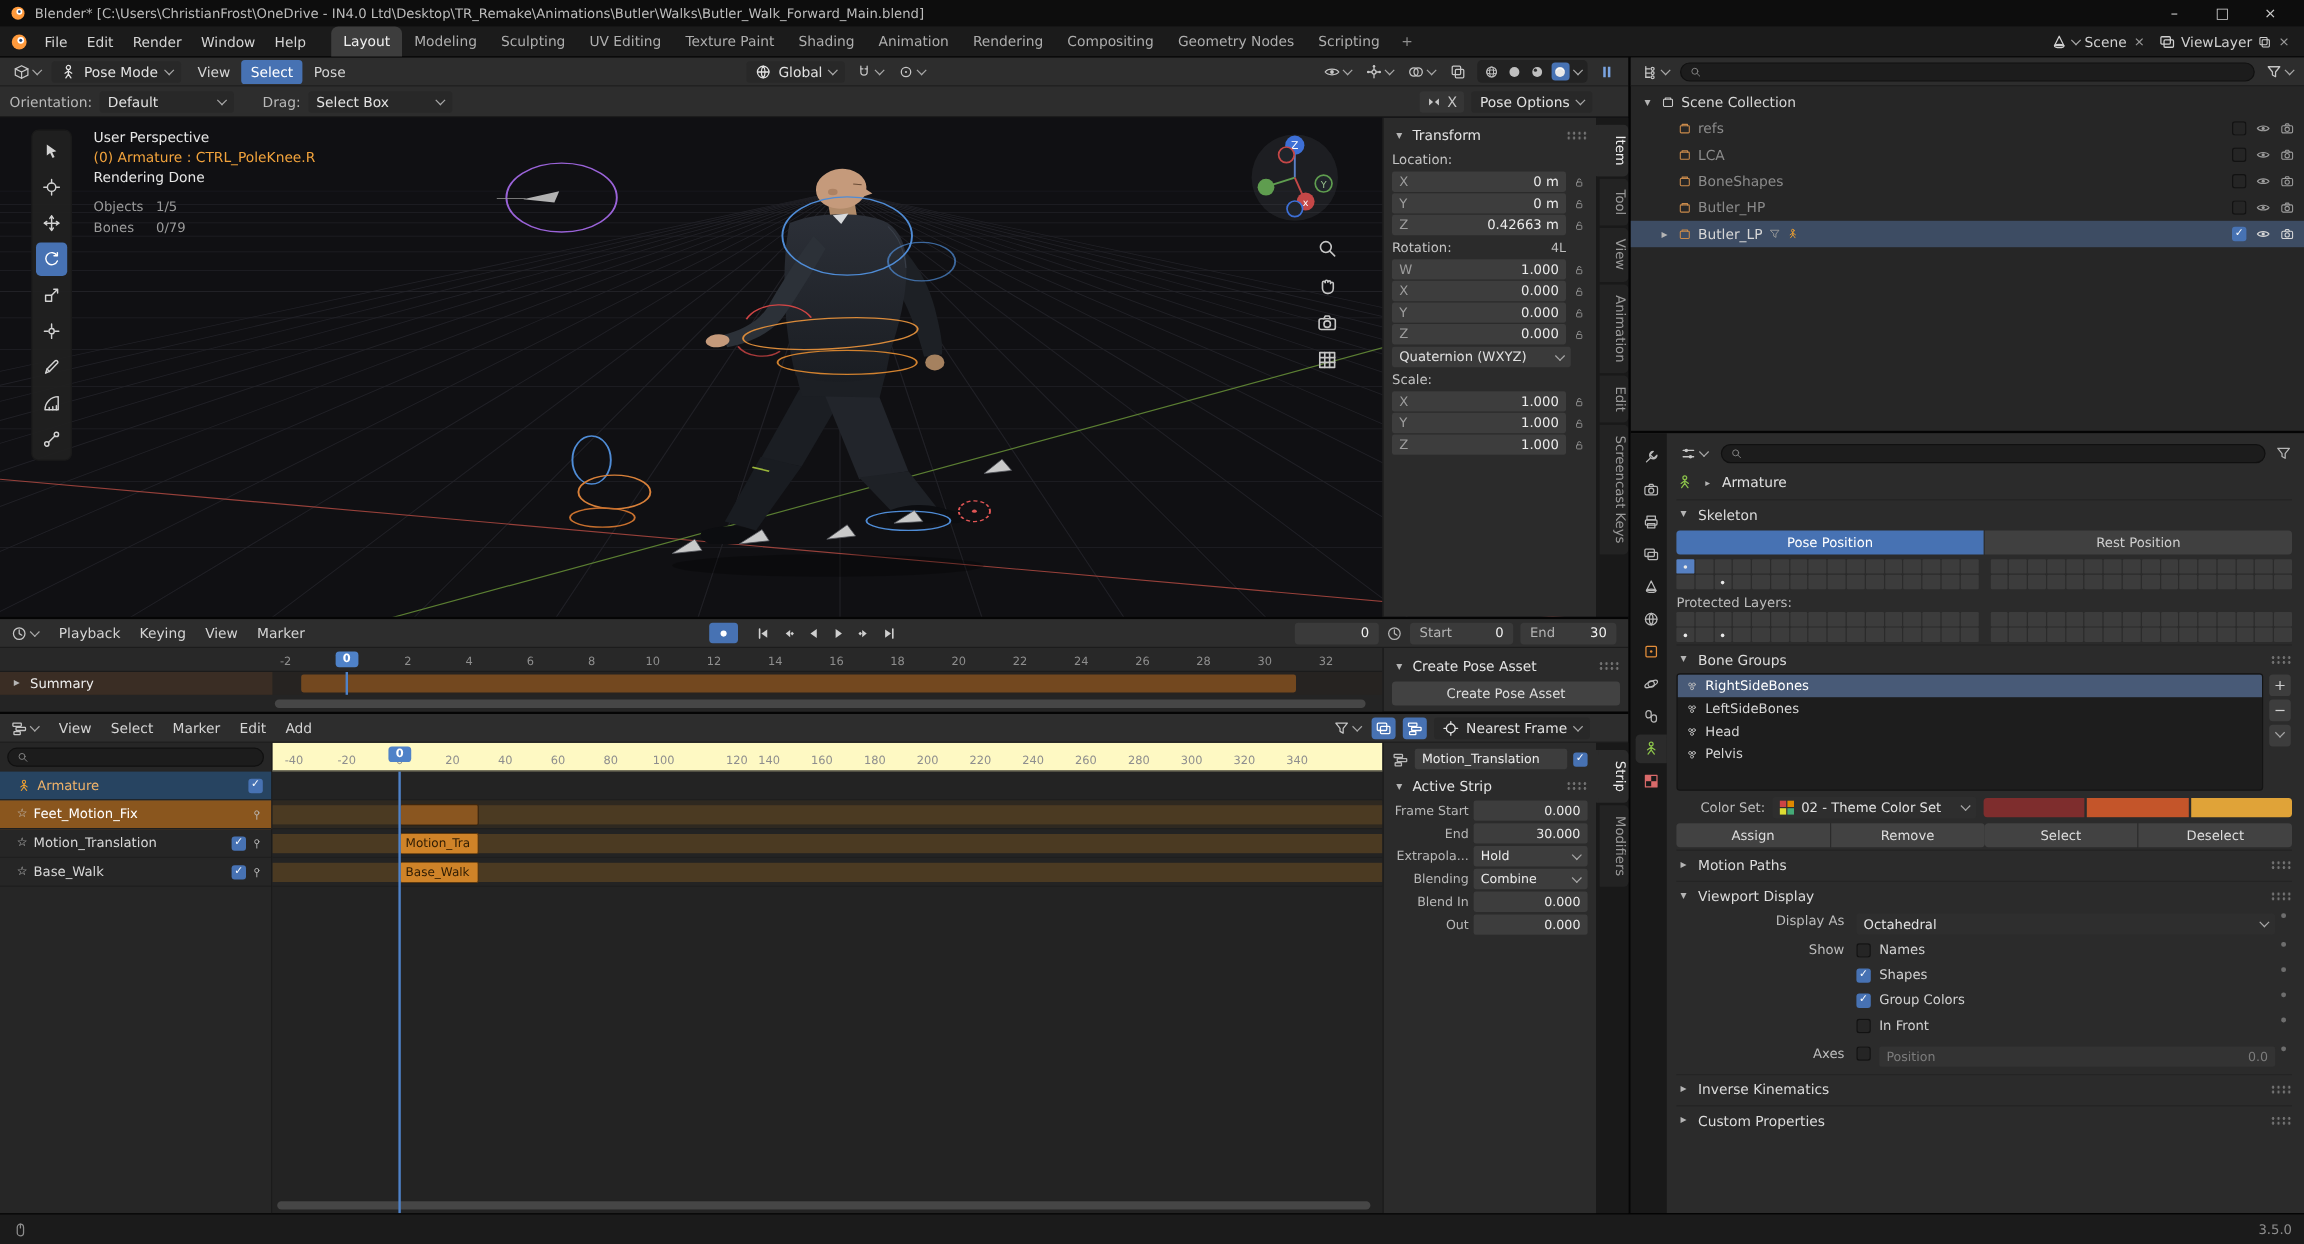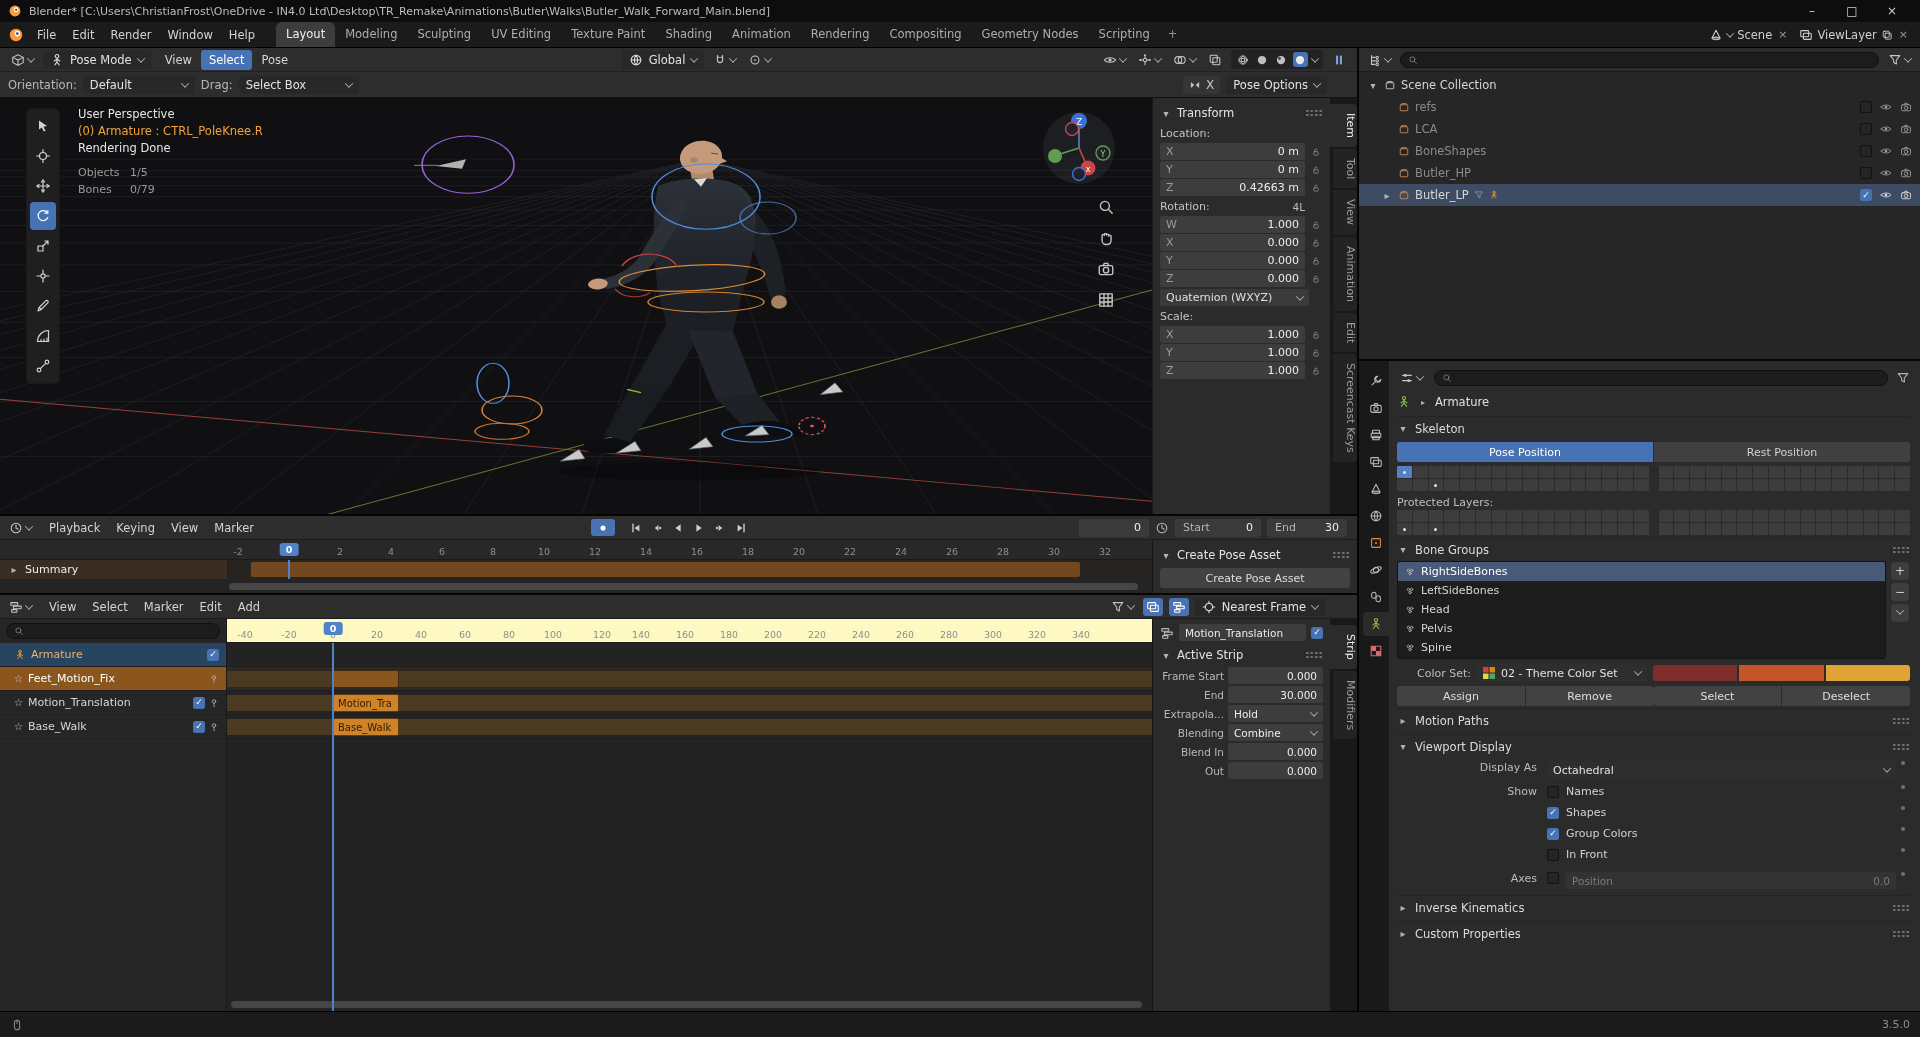--- a/index.html
+++ b/index.html
@@ -397,21 +397,21 @@
             </span>
           </span>
       </div>
 
       <div class="vph vph2">
         <span class="lbl">Orientation:</span>
         <span class="dd" style="width:112px">
             <span>Default</span>
             <span class="chev" style="margin-left:auto"></span>
           </span>
-        <span class="lbl" style="margin-left:0">Drag:</span>
+        <span class="lbl" style="margin-left:18px">Drag:</span>
         <span class="dd" style="width:120px">
             <span>Select Box</span>
             <span class="chev" style="margin-left:auto"></span>
           </span>
         <div style="margin-left:auto"></div>
         <span class="icbtn" style="background:#353535;border-radius:3px;padding:2px 6px;gap:5px">
             <span class="ic i12" id="mirror-ic">
               <svg viewBox="0 0 16 16">
                 <path d="M7 8 L2.5 4 V12 Z M9 8 L13.5 4 V12 Z" fill="currentColor" stroke="none"></path>
               </svg>
@@ -1102,21 +1102,21 @@
           <div class="nla-lanes" id="nla-lanes">
             <div class="nla-ruler" id="nla-ruler">
                 <span class="tick" style="left: 18px;">-40</span>
                 <span class="tick" style="left: 62px;">-20</span>
                 <span class="tick" style="left: 106px;">0</span>
                 <span class="tick" style="left: 150px;">20</span>
                 <span class="tick" style="left: 194px;">40</span>
                 <span class="tick" style="left: 238px;">60</span>
                 <span class="tick" style="left: 282px;">80</span>
                 <span class="tick" style="left: 326px;">100</span>
-                <span class="tick" style="left: 375px;">120</span>
+                <span class="tick" style="left: 387px;">120</span>
                 <span class="tick" style="left: 414px;">140</span>
                 <span class="tick" style="left: 458px;">160</span>
                 <span class="tick" style="left: 502px;">180</span>
                 <span class="tick" style="left: 546px;">200</span>
                 <span class="tick" style="left: 590px;">220</span>
                 <span class="tick" style="left: 634px;">240</span>
                 <span class="tick" style="left: 678px;">260</span>
                 <span class="tick" style="left: 722px;">280</span>
                 <span class="tick" style="left: 766px;">300</span>
                 <span class="tick" style="left: 810px;">320</span>
@@ -1730,30 +1730,20 @@
                 <div class="lirow">
                   <span class="ic i10" style="color: rgb(189, 189, 189);">
                     <svg viewBox="0 0 16 16">
                       <circle cx="5.5" cy="5.5" r="2"></circle>
                       <circle cx="10.5" cy="5.5" r="2"></circle>
                       <circle cx="8" cy="10.5" r="2"></circle>
                     </svg>
                   </span>
                   <span>Pelvis</span>
                 </div>
-                <div class="lirow">
-                  <span class="ic i10" style="color: rgb(189, 189, 189);">
-                    <svg viewBox="0 0 16 16">
-                      <circle cx="5.5" cy="5.5" r="2"></circle>
-                      <circle cx="10.5" cy="5.5" r="2"></circle>
-                      <circle cx="8" cy="10.5" r="2"></circle>
-                    </svg>
-                  </span>
-                  <span>Spine</span>
-                </div>
               </div>
             <div class="listops">
               <span class="sqbtn">+</span>
               <span class="sqbtn">−</span>
               <span class="sqbtn">
                   <span class="chev" style="margin:0 0 2px 0"></span>
                 </span>
             </div>
           </div>
           <div style="display:flex;align-items:center;gap:6px;margin-top:5px">

